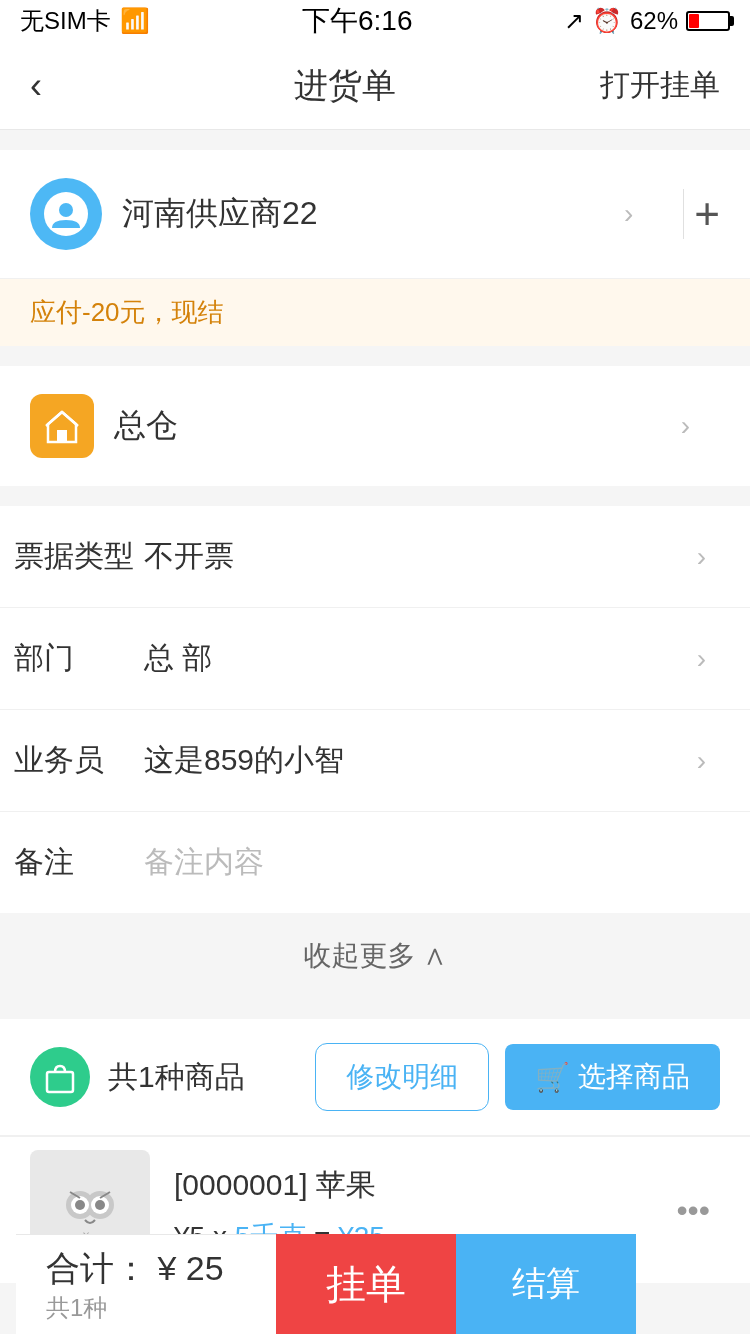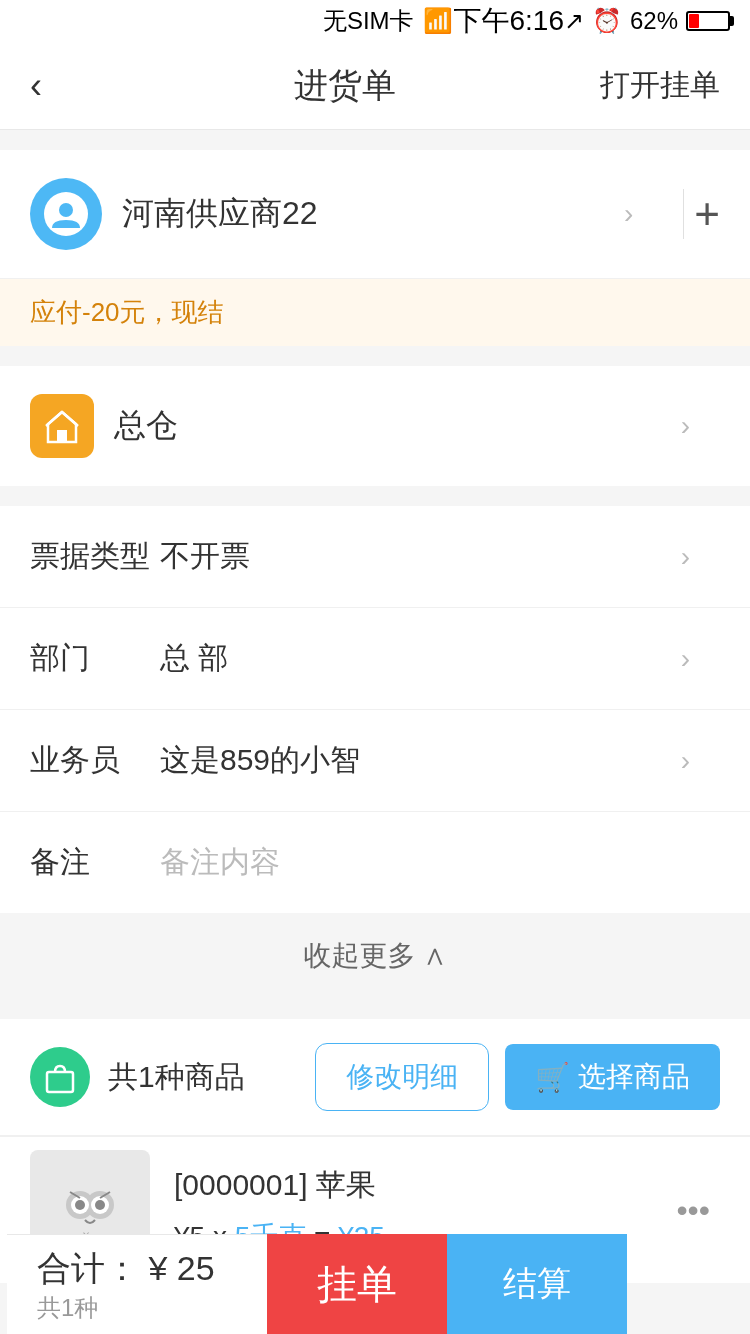--- a/index.html
+++ b/index.html
@@ -12,21 +12,21 @@
       overflow-x: hidden;
       font-size: 28px;
     }
 
     
     .status-bar {
       height: 42px;
       background: #fff;
       display: flex;
       align-items: center;
-      justify-content: flex-end;
+      justify-content: space-between;
       padding: 0 20px;
       font-size: 24px;
       color: #000;
     }
     .status-left { display: flex; align-items: center; gap: 10px; font-size: 24px; }
     .status-center { font-size: 28px; font-weight: 500; }
     .status-right { display: flex; align-items: center; gap: 8px; font-size: 24px; }
     .battery-icon {
       width: 44px; height: 20px; border: 2px solid #000; border-radius: 3px; position: relative;
       display: inline-block;
@@ -150,21 +150,21 @@
     .warehouse-name {
       flex: 1;
       font-size: 32px;
       color: #333;
     }
 
     
     .form-row {
       display: flex;
       align-items: center;
-      padding: 30px 30px;
+      padding: 30px 14px;
       background: #fff;
       border-top: 1px solid #f0f0f0;
     }
     .form-label {
       font-size: 30px;
       color: #333;
       width: 130px;
       flex-shrink: 0;
     }
     .form-value {
@@ -270,21 +270,21 @@
       color: #999;
       font-size: 32px;
       cursor: pointer;
       padding: 10px;
     }
 
     
     .bottom-bar {
       position: fixed;
       bottom: 0;
-      left: 7px;
+      left: 16px;
       width: 620px;
       height: 100px;
       display: flex;
       align-items: stretch;
     }
     .bottom-total {
       flex: 1;
       background: #fff;
       display: flex;
       flex-direction: column;

